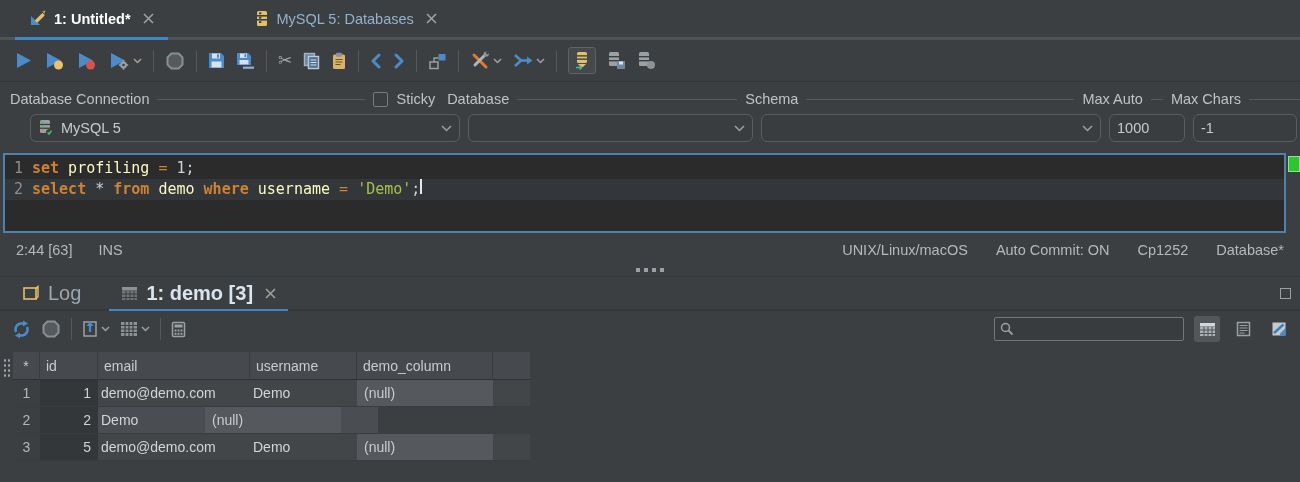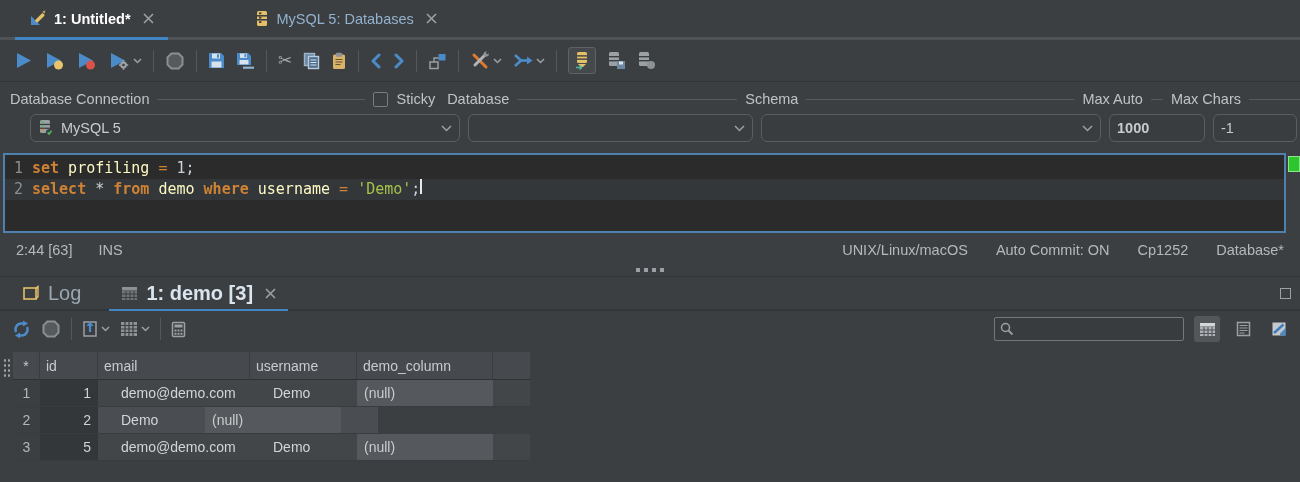--- a/index.html
+++ b/index.html
@@ -32,21 +32,21 @@
   .connbar { padding:7px 0 9px 0; }
   .labels-row { display:flex; align-items:center; gap:8px; height:20px; padding-left:10px; }
   .labels-row .lbl { white-space:nowrap; color:#bfc3c6; font-size:14.5px; }
   .rule { height:1px; background:#585b5e; }
   .r1{width:208px;} .r2{width:220px;} .r3{width:268px;} .r4{width:12px;} .r5{flex:1;}
   .checkbox { width:15px; height:15px; background:#3b3e41; border:1.5px solid #787c80; border-radius:2px; cursor:pointer; }
   .fields-row { display:flex; gap:8px; padding:5px 3px 0 30px; }
   .field { height:28px; background:#3a3d3f; border:1px solid #5a5e61; border-radius:6px;
            display:flex; align-items:center; padding:0 7px; color:#c7cbce; cursor:pointer; }
   .field .val { flex:1; display:flex; align-items:center; gap:7px; white-space:nowrap; font-size:14.5px; }
-  .f-conn{width:430px;} .f-db{width:285px;} .f-schema{width:340px;} .f-rows{width:96px;font-weight:bold;} .f-chars{flex:1;}
+  .f-conn{width:430px;} .f-db{width:285px;} .f-schema{width:340px;} .f-rows{width:76px;} .f-chars{flex:1;}
 
   
   .editor-wrap { position:relative; margin:2px 14px 0 3px; }
   .editor { height:80px; background:#2b2b2b; border:2px solid #4e81ad; overflow:hidden; padding-top:3px;
             font-family:"DejaVu Sans Mono", monospace; font-size:15px; }
   .code-line { display:flex; height:21px; line-height:21px; white-space:pre; }
   .code-line.current { background:#33373a; }
   .ln { width:18px; text-align:right; margin-right:9px; color:#8a8f93; flex:none; }
   .tok-kw { color:#cf8234; font-weight:bold; }
   .tok-op { color:#cf8234; }
@@ -95,21 +95,21 @@
   .tbl { width:517px; }
   .tr { display:flex; height:27px; }
   .tr.head { height:28px; }
   .td, .th { display:flex; align-items:center; overflow:hidden; white-space:nowrap; }
   .th { background:#46494d; color:#c9ccce; border-right:1px solid #3a3d40; border-bottom:1px solid #303336; padding-left:6px; }
   .th.c-gutter { justify-content:center; padding-left:0; }
   .c-gutter{width:27px;} .c-id{width:58px;} .c-email{width:152px;} .c-user{width:107px;} .c-null{width:136px;text-align:center;} .c-tail{width:37px; border-right:none;}
   .td { border-bottom:1px solid #393c3f; color:#d2d5d8; }
   .td.c-gutter { justify-content:center; color:#b4b7ba; background:#3c3f41; }
   .td.c-id { justify-content:flex-end; padding-right:7px; background:#34373a; color:#cfd3d6; }
-  .td.c-email, .td.c-user { padding-left:23px; }
+  .td.c-email, .td.c-user { padding-left:3px; }
   .td.c-null { background:#55585c; padding-left:7px; color:#caccce; }
   .tr.odd  .td.c-email, .tr.odd  .td.c-user, .tr.odd  .td.c-tail { background:#424649; }
   .tr.even .td.c-email, .tr.even .td.c-user, .tr.even .td.c-tail { background:#4a4d51; }
 </style>
 </head>
 <body>
 
 <div class="tabbar">
   <div class="tab first active">
     <span>

